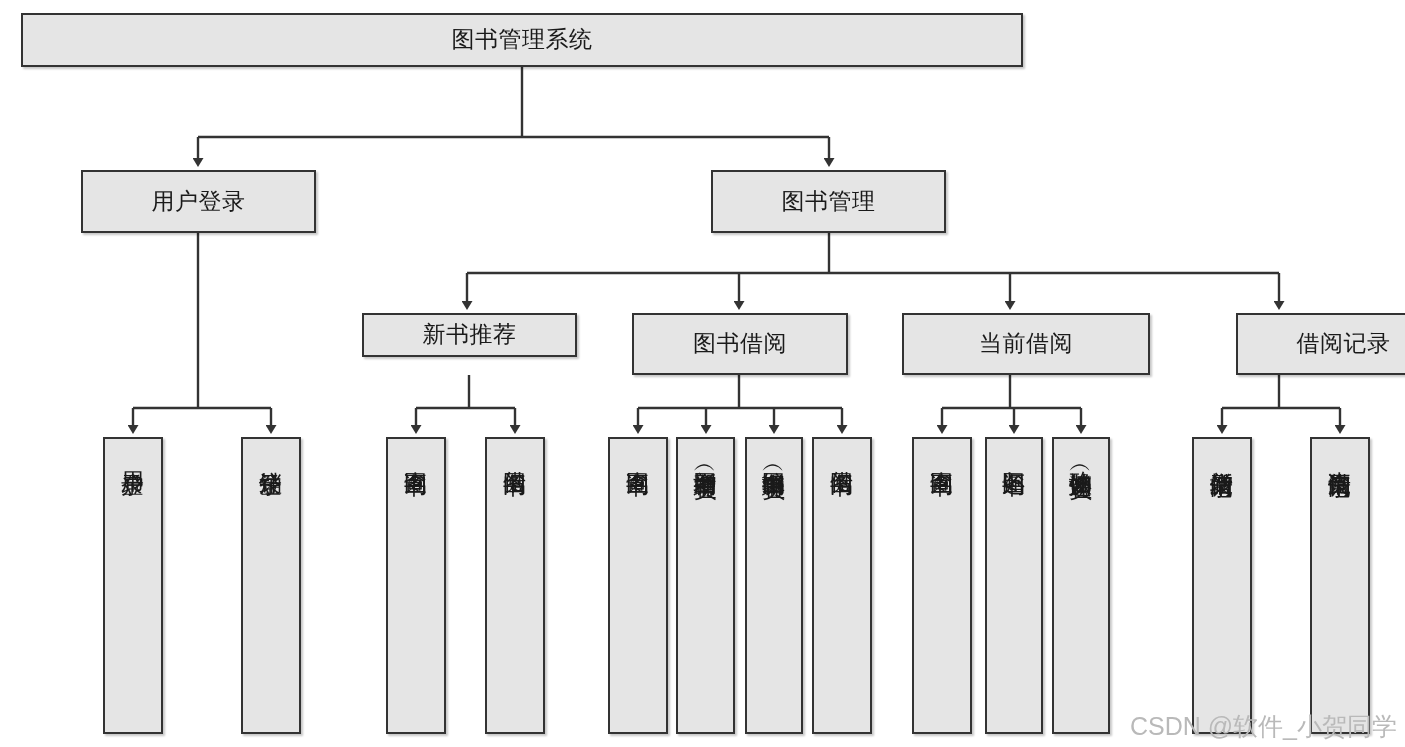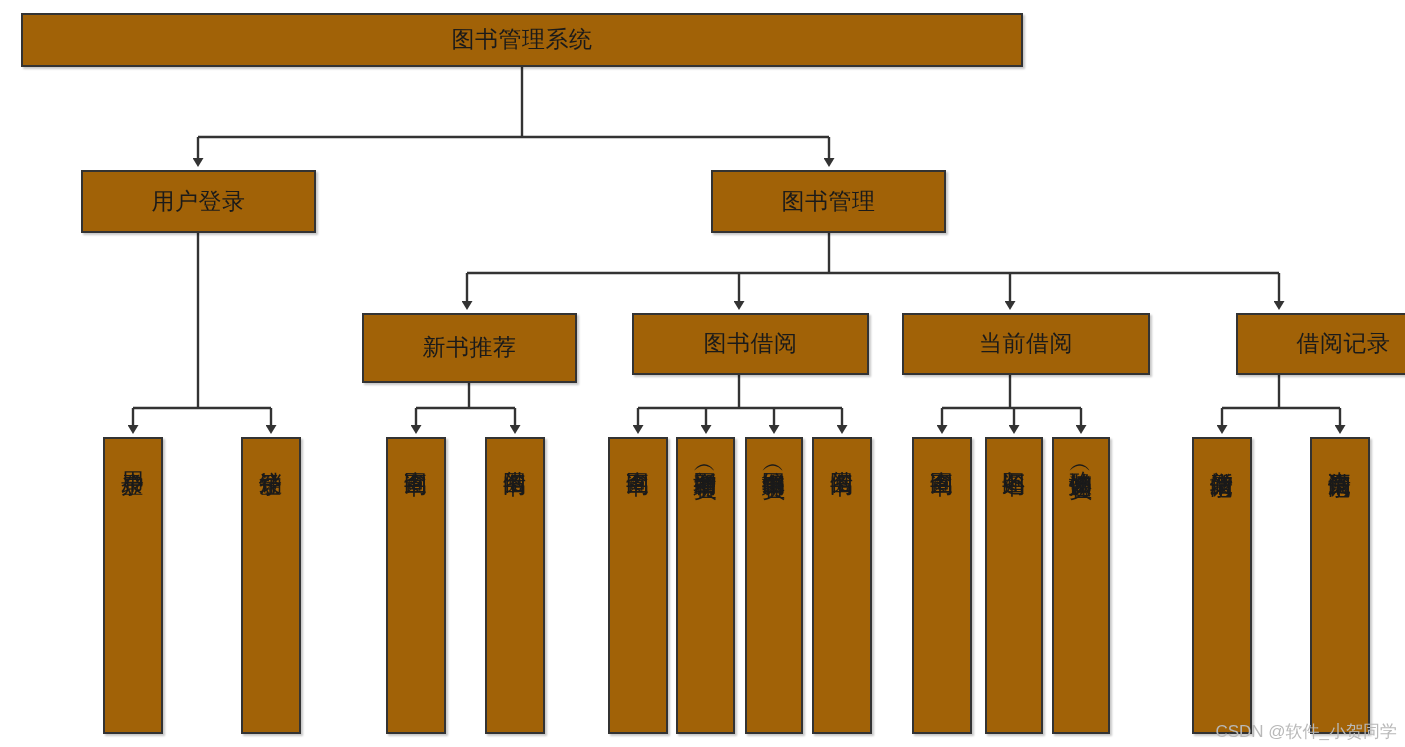--- a/index.html
+++ b/index.html
@@ -23,21 +23,21 @@
     left: 0;
     top: 0;
     width: 1405px;
     height: 747px;
     pointer-events: none;
   }
   .node {
     position: absolute;
     box-sizing: border-box;
     border: 2px solid #333333;
-    background: #a16207;
+    background: #e5e5e5;
     box-shadow: 2px 2px 2px rgba(0,0,0,0.22);
     display: flex;
     align-items: center;
     justify-content: center;
     color: #1a1a1a;
   }
   .node.h .label {
     font-size: 23px;
     line-height: 1.1;
     letter-spacing: 0.5px;
@@ -53,21 +53,21 @@
     font-size: 23px;
     line-height: 1.22;
     letter-spacing: 1px;
     white-space: nowrap;
     max-height: 100%;
   }
   #watermark {
     position: absolute;
     right: 8px;
     bottom: 4px;
-    font-size: 17px;
+    font-size: 25px;
     color: #b9b9b9;
     white-space: nowrap;
     user-select: none;
   }
 </style>
 </head>
 <body>
 
 <div id="canvas">
 
@@ -137,24 +137,24 @@
     <span class="label">图书管理系统</span>
   </div>
 
   <div class="node h" style="left:81px; top:170px; width:235px; height:63px;">
     <span class="label">用户登录</span>
   </div>
   <div class="node h" style="left:711px; top:170px; width:235px; height:63px;">
     <span class="label">图书管理</span>
   </div>
 
-  <div class="node h" style="left:362px; top:313px; width:215px; height:70px;text-align:right;">
+  <div class="node h" style="left:362px; top:313px; width:215px; height:44px;text-align:right;">
     <span class="label">新书推荐</span>
   </div>
-  <div class="node h" style="left:632px; top:313px; width:237px; height:62px;">
+  <div class="node h" style="left:632px; top:313px; width:216px; height:62px;">
     <span class="label">图书借阅</span>
   </div>
   <div class="node h" style="left:902px; top:313px; width:248px; height:62px;">
     <span class="label">当前借阅</span>
   </div>
   <div class="node h" style="left:1236px; top:313px; width:215px; height:62px;">
     <span class="label">借阅记录</span>
   </div>
 
   <div class="node v" style="left:103px; top:437px; width:60px; height:297px;">

